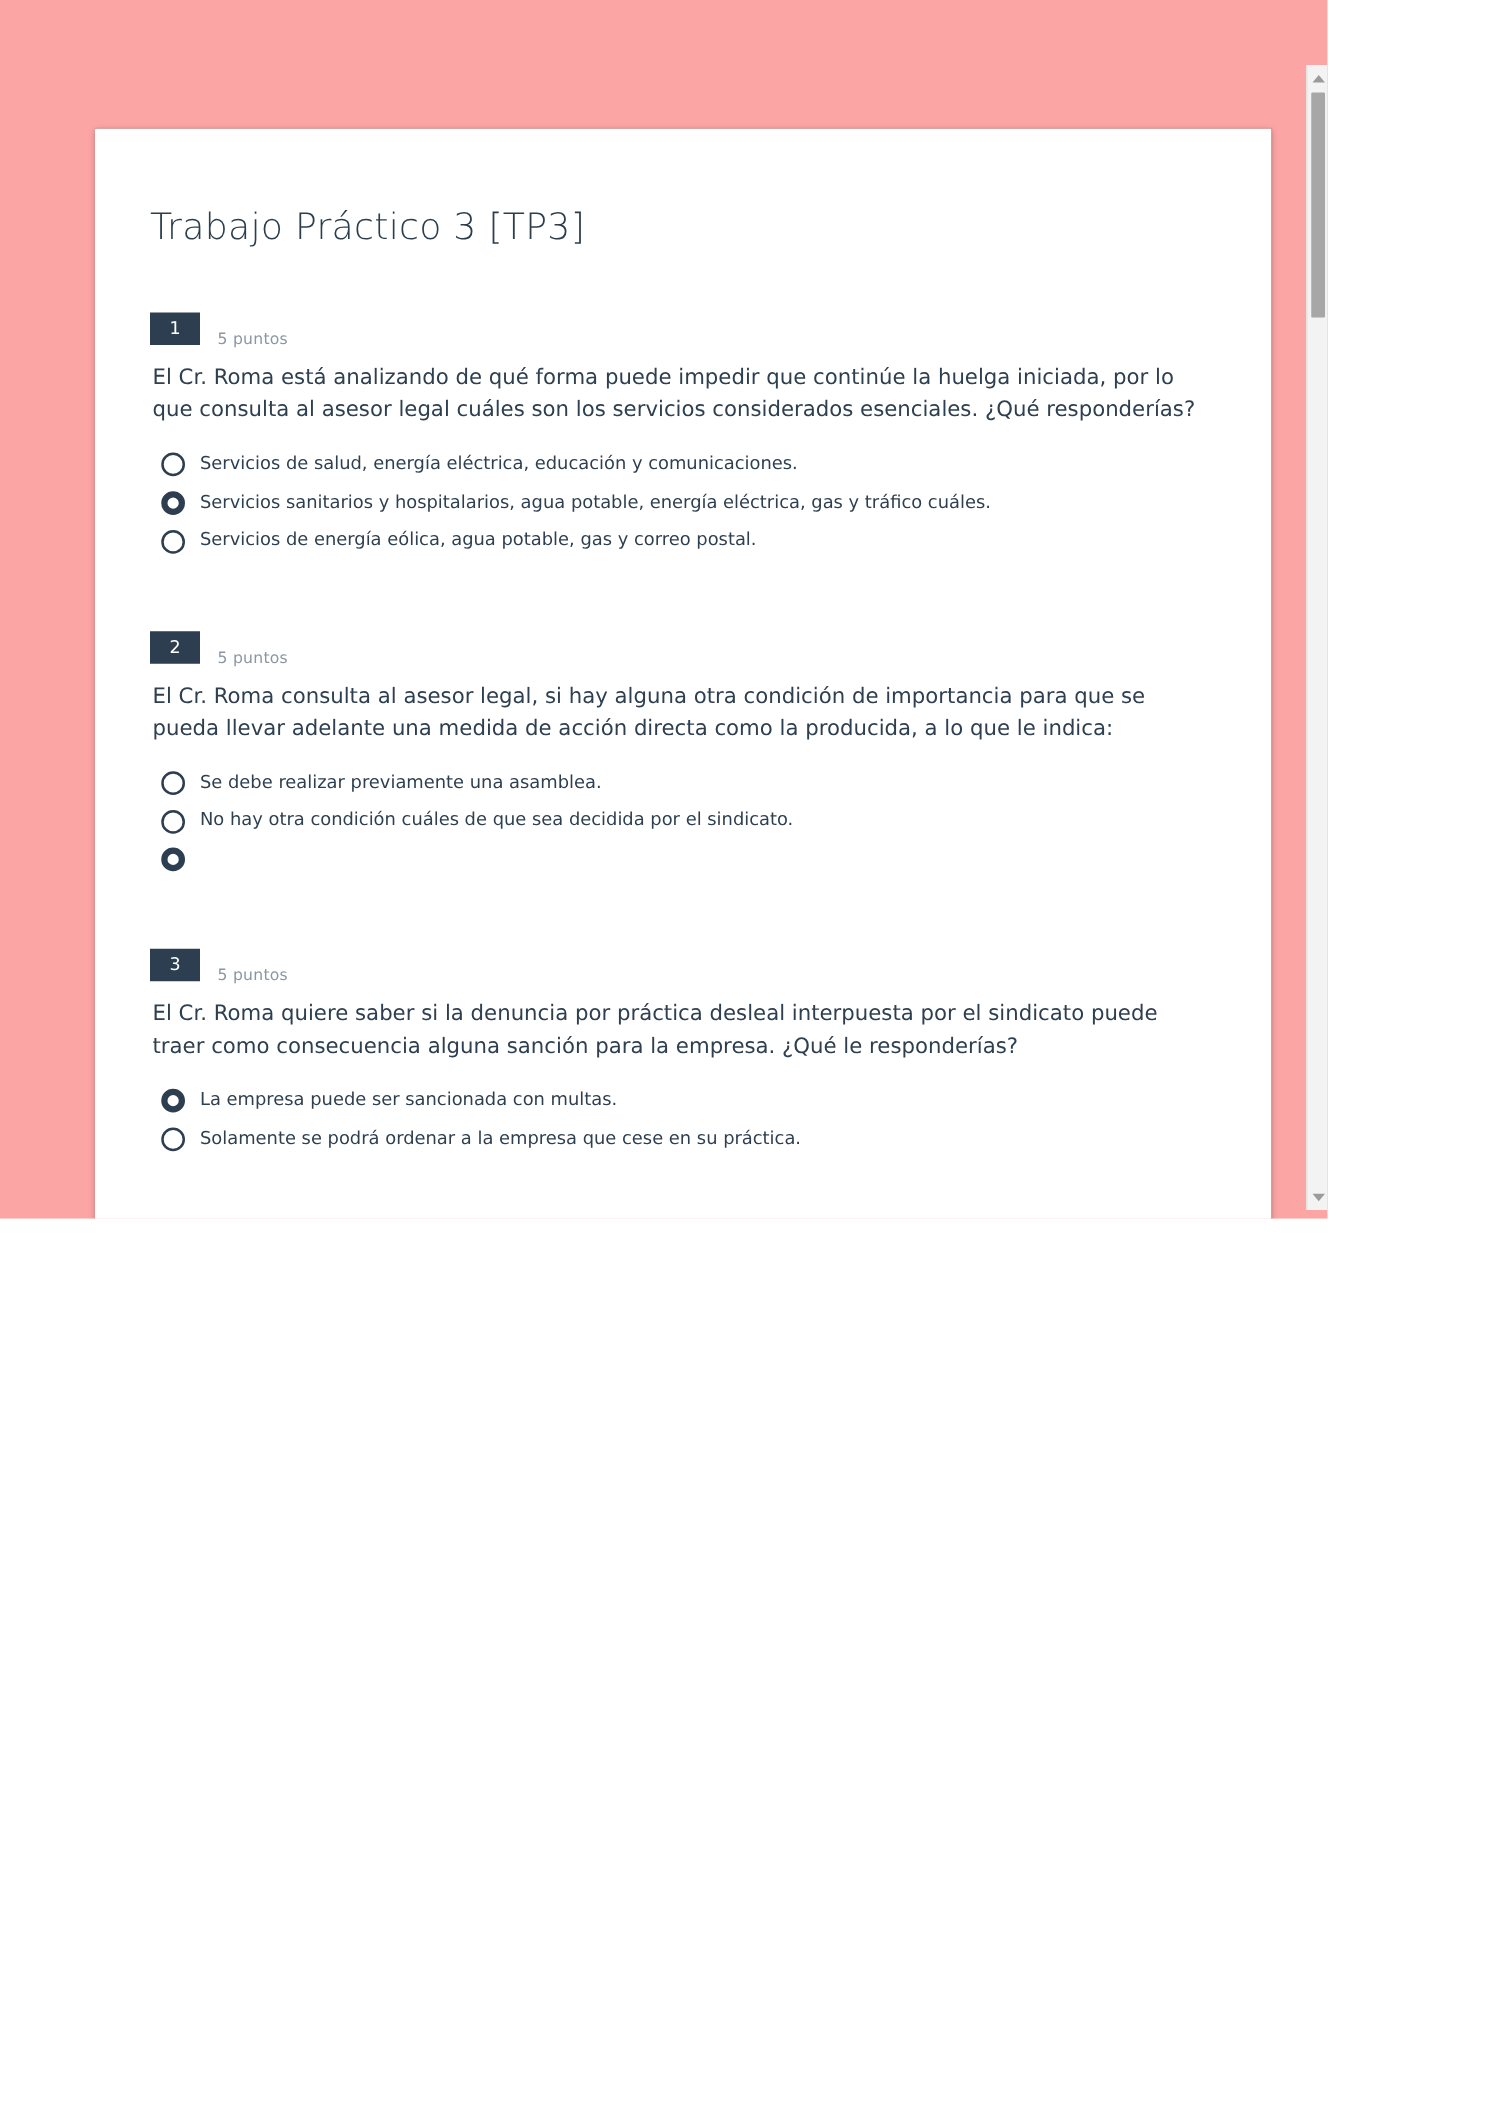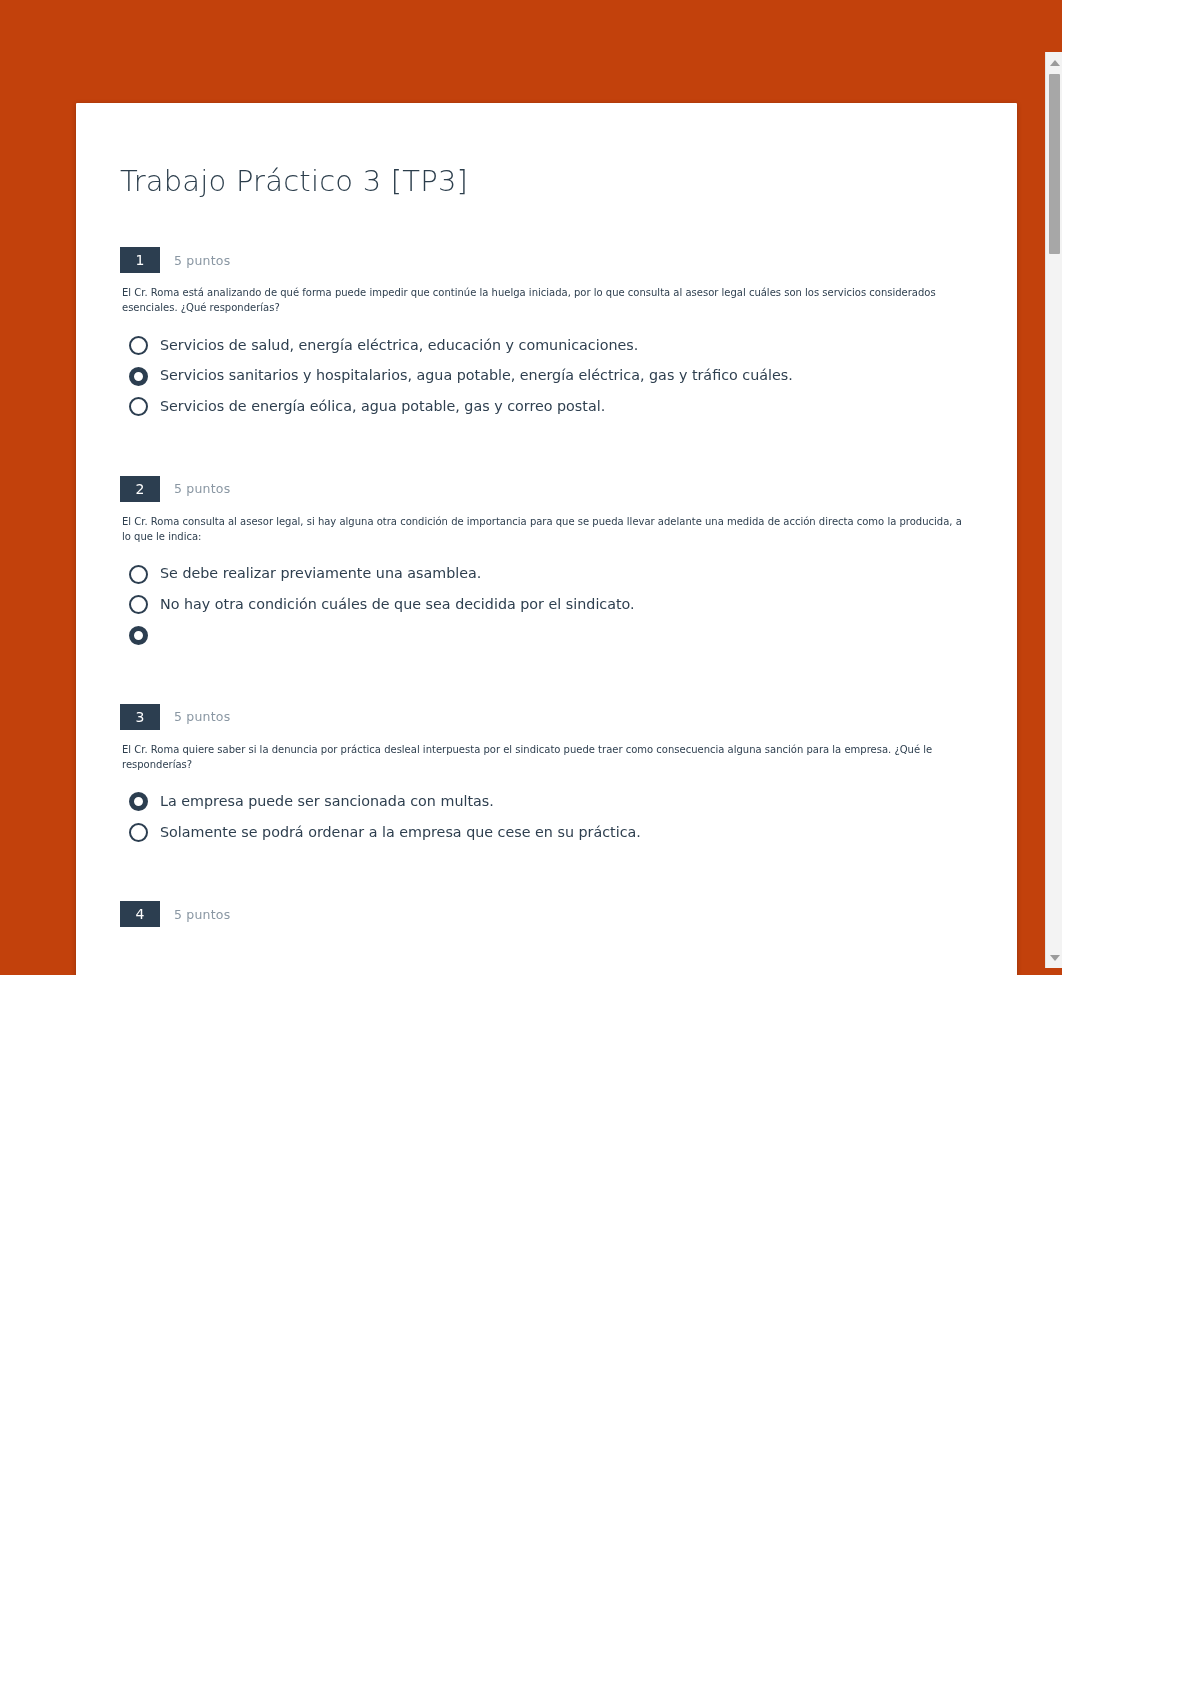--- a/index.html
+++ b/index.html
@@ -20,21 +20,21 @@
     background: #ffffff;
   }
 
   
   .viewport {
     position: absolute;
     left: 0;
     top: 0;
     width: 1062px;
     height: 975px;
-    background: #c2410c;
+    background: #fca5a5;
     overflow: hidden;
   }
 
   
   .quiz-card {
     position: absolute;
     left: 76px;
     top: 103px;
     width: 941px;
     min-height: 900px;
@@ -86,25 +86,26 @@
     align-items: center;
     justify-content: center;
     flex: 0 0 auto;
   }
 
   .q-points {
     font-family: "DejaVu Sans", sans-serif;
     font-size: 12.5px;
     color: #8a97a3;
     letter-spacing: 0.2px;
+    margin-top: 16px;
   }
 
   .q-text {
     font-family: "DejaVu Sans", sans-serif;
-    font-size: 10px;
+    font-size: 17px;
     line-height: 1.52;
     color: #2e3f4f;
     margin: 12px 0 14px 0;
     padding-left: 2px;
     max-width: 900px;
   }
 
   
   .options {
     margin: 0;

